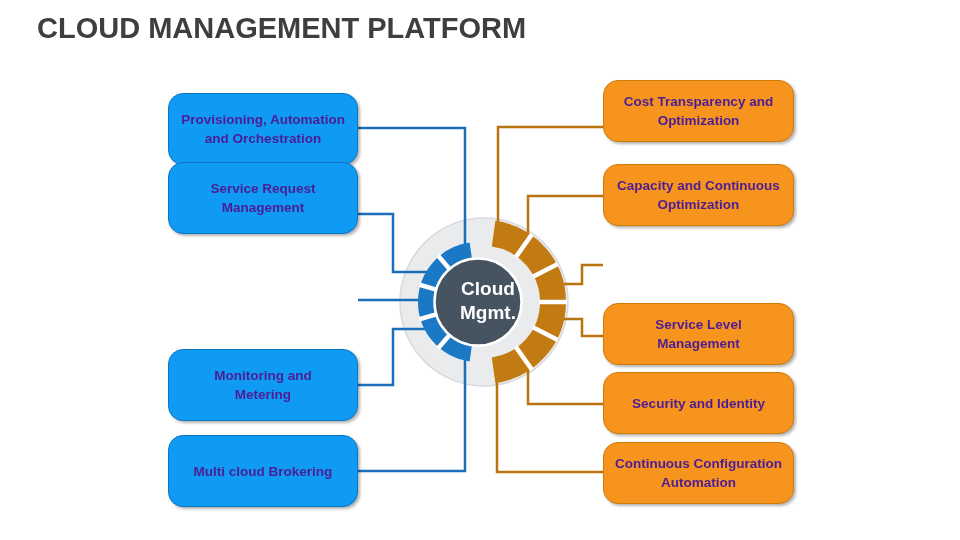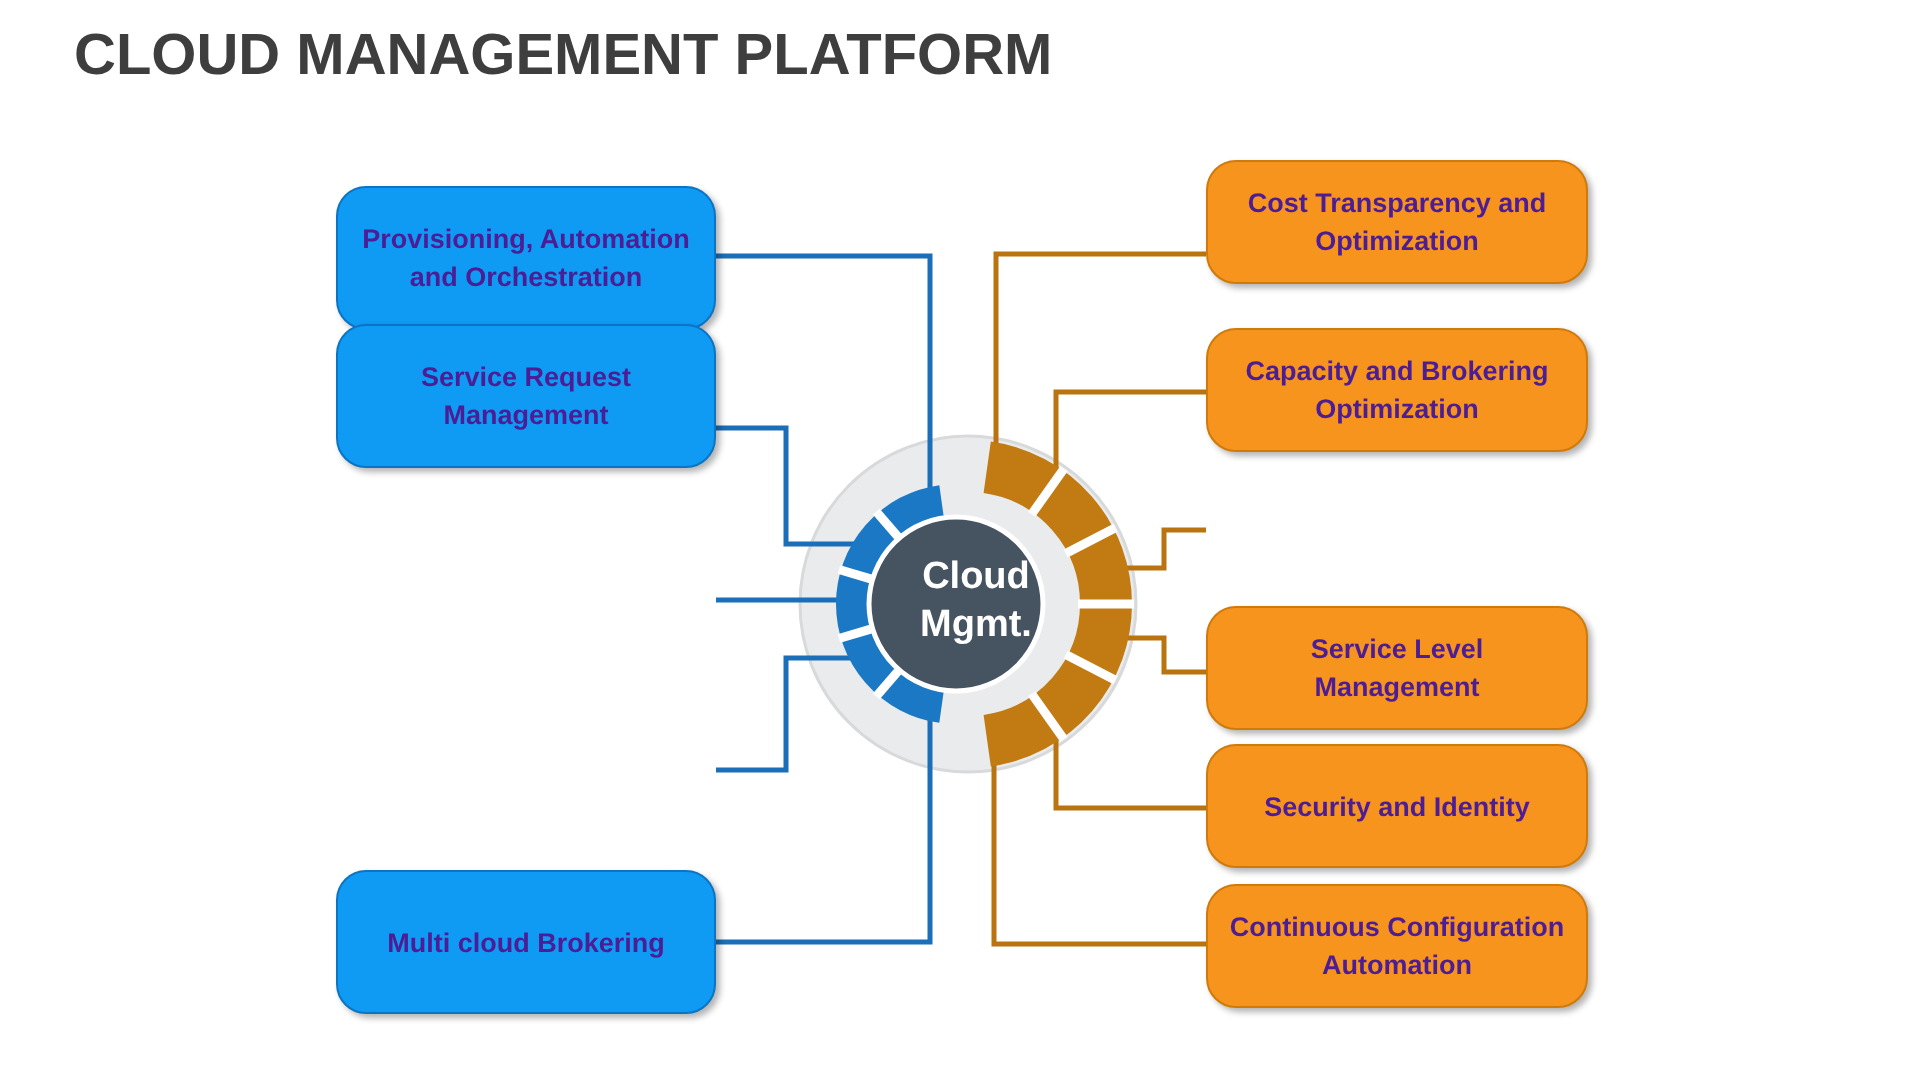--- a/index.html
+++ b/index.html
@@ -81,25 +81,27 @@
     <circle cx="478" cy="302" r="43.5" fill="#465360" stroke="#ffffff" stroke-width="2.5"></circle>
   </svg>
 
   <div id="hub-label">Cloud
 Mgmt.</div>
 
   <div class="node node-left" style="top:93px">Provisioning, Automation
 and Orchestration</div>
   <div class="node node-left" style="top:162px">Service Request
 Management</div>
+  <div class="node node-left" style="top:349px">Monitoring and
+Metering</div>
   <div class="node node-left" style="top:435px">Multi cloud Brokering</div>
 
   <div class="node node-right" style="top:80px">Cost Transparency and
 Optimization</div>
-  <div class="node node-right" style="top:164px">Capacity and Brokering
+  <div class="node node-right" style="top:164px">Capacity and Continuous
 Optimization</div>
   <div class="node node-right" style="top:303px">Service Level
 Management</div>
   <div class="node node-right" style="top:372px">Security and Identity</div>
   <div class="node node-right" style="top:442px">Continuous Configuration
 Automation</div>
 
 </div>
 
 </body></html>

